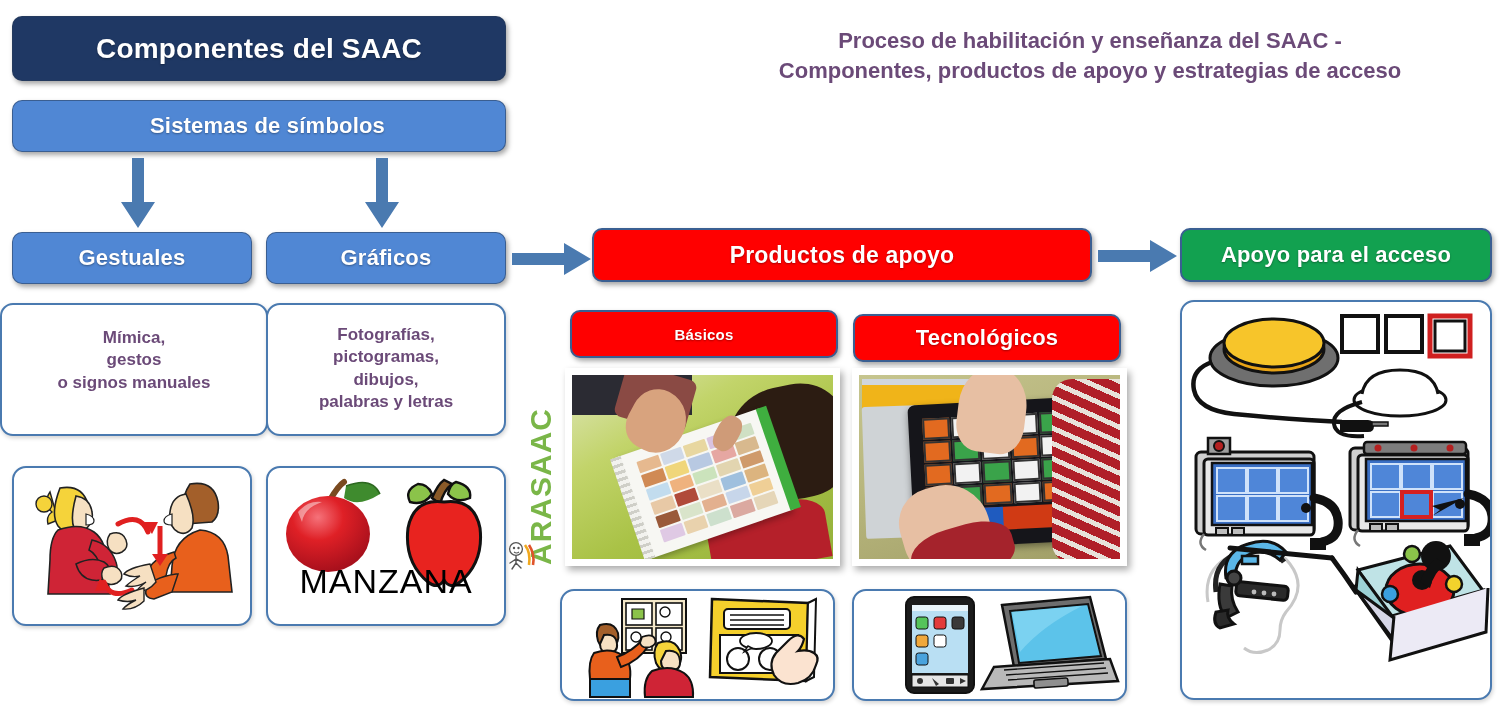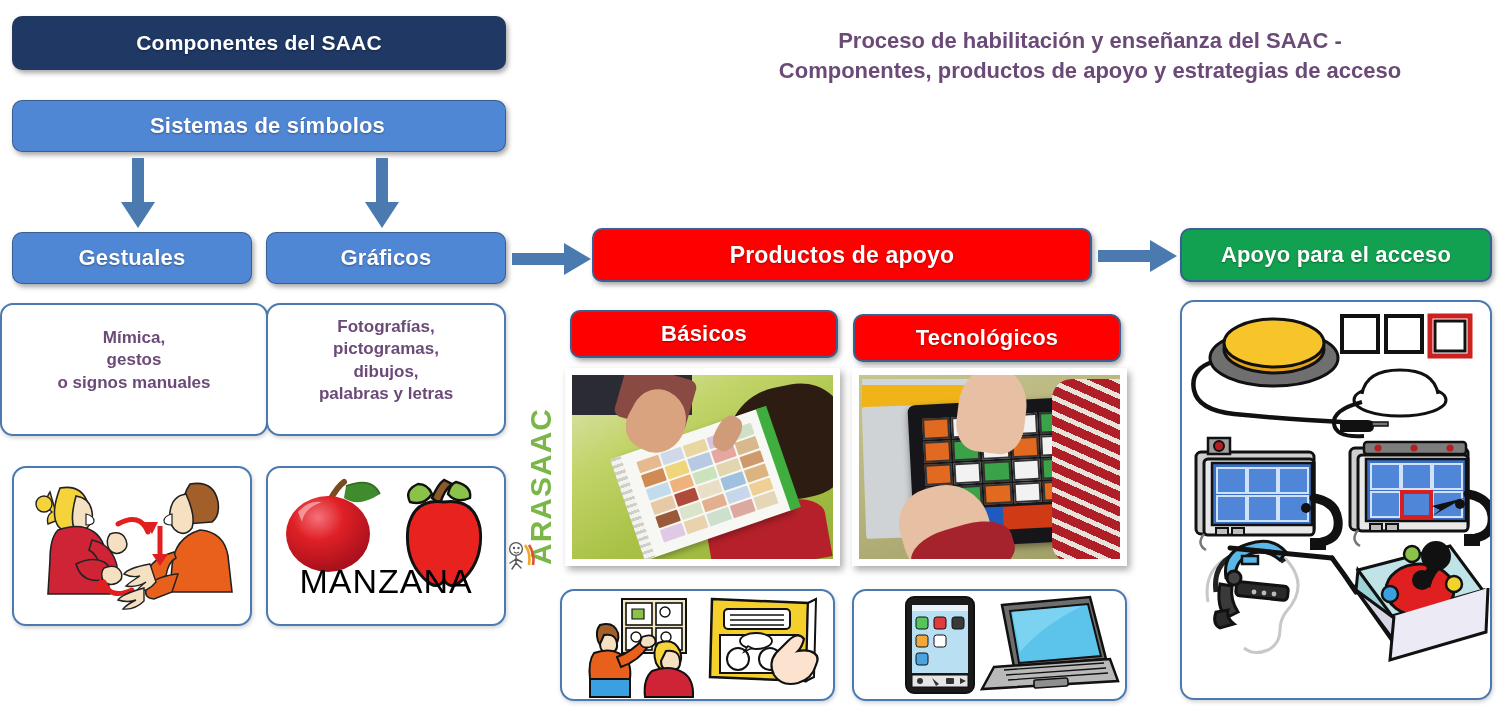--- a/index.html
+++ b/index.html
@@ -114,21 +114,21 @@
 </head>
 <body>
 
 <div class="stage">
 
   <div class="abs title" style="left:690px;top:26px;width:800px;">
     <div>Proceso de habilitación y enseñanza del SAAC -</div>
     <div>Componentes, productos de apoyo y estrategias de acceso</div>
   </div>
 
-  <div class="abs fbox navy" style="left:12px;top:16px;width:494px;height:54px;font-size:21px;">
+  <div class="abs fbox navy" style="left:12px;top:16px;width:494px;height:65px;font-size:28px;">
     <span>Componentes del SAAC</span>
   </div>
 
   <div class="abs fbox blue" style="left:12px;top:100px;width:494px;height:52px;font-size:22px;padding-left:17px;">
     <span>Sistemas de símbolos</span>
   </div>
 
   <div class="abs arrow" style="left:118px;top:158px;width:40px;height:72px;">
     <svg width="40" height="72" viewBox="0 0 40 72">
       <path d="M14 0 h12 v44 h11 L20 70 L3 44 h11 Z" fill="#4a7ab0"></path>
@@ -155,21 +155,21 @@
 
   <div class="abs obox" style="left:0;top:303px;width:268px;height:133px;border-radius:13px;">
     <div class="purple-text" style="padding-top:22px;font-size:17px;">
       <div>Mímica,</div>
       <div>gestos</div>
       <div>o signos manuales</div>
     </div>
   </div>
 
   <div class="abs obox" style="left:266px;top:303px;width:240px;height:133px;">
-    <div class="purple-text" style="padding-top:11px;font-size:17px;">
+    <div class="purple-text" style="padding-top:19px;font-size:17px;">
       <div>Fotografías,</div>
       <div>pictogramas,</div>
       <div>dibujos,</div>
       <div>palabras  y letras</div>
     </div>
   </div>
 
   <div class="abs obox" style="left:12px;top:466px;width:240px;height:160px;overflow:hidden;">
     <svg width="236" height="156" viewBox="0 0 236 156">
 
@@ -242,21 +242,21 @@
   <div class="abs fbox red" style="left:592px;top:228px;width:500px;height:54px;font-size:23px;">
     <span>Productos de apoyo</span>
   </div>
 
   <div class="abs arrow" style="left:1098px;top:240px;width:80px;height:32px;">
     <svg width="80" height="32" viewBox="0 0 80 32">
       <path d="M0 10 h52 V0 L79 16 L52 32 V22 H0 Z" fill="#4a7ab0"></path>
     </svg>
   </div>
 
-  <div class="abs fbox red" style="left:570px;top:310px;width:268px;height:48px;font-size:22px;">
+  <div class="abs fbox red" style="left:570px;top:310px;width:268px;height:48px;font-size:15px;">
     <span>Básicos</span>
   </div>
   <div class="abs fbox red" style="left:853px;top:314px;width:268px;height:48px;font-size:22px;">
     <span>Tecnológicos</span>
   </div>
 
   <div class="abs photo-frame" style="left:565px;top:368px;width:275px;height:198px;">
     <div class="photo p1">
       <div class="dark-top"></div>
       <div class="sleeve"></div>

